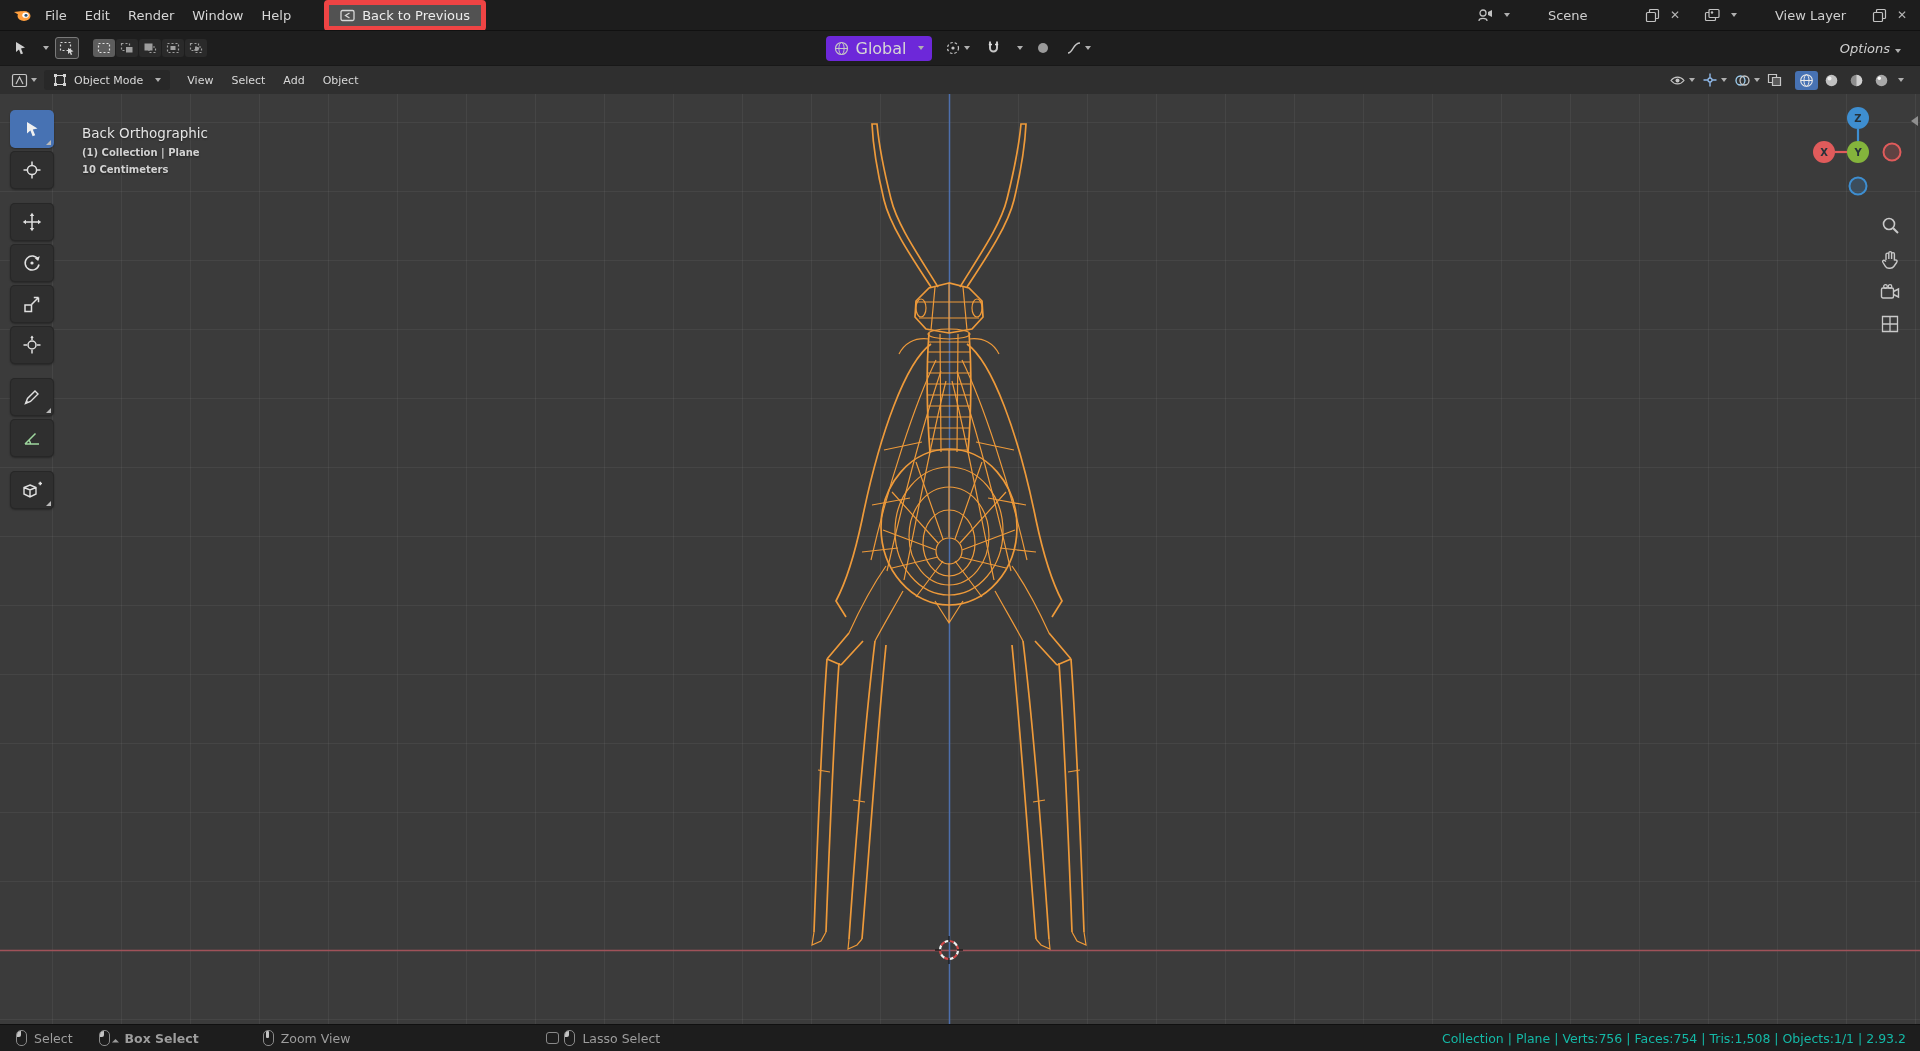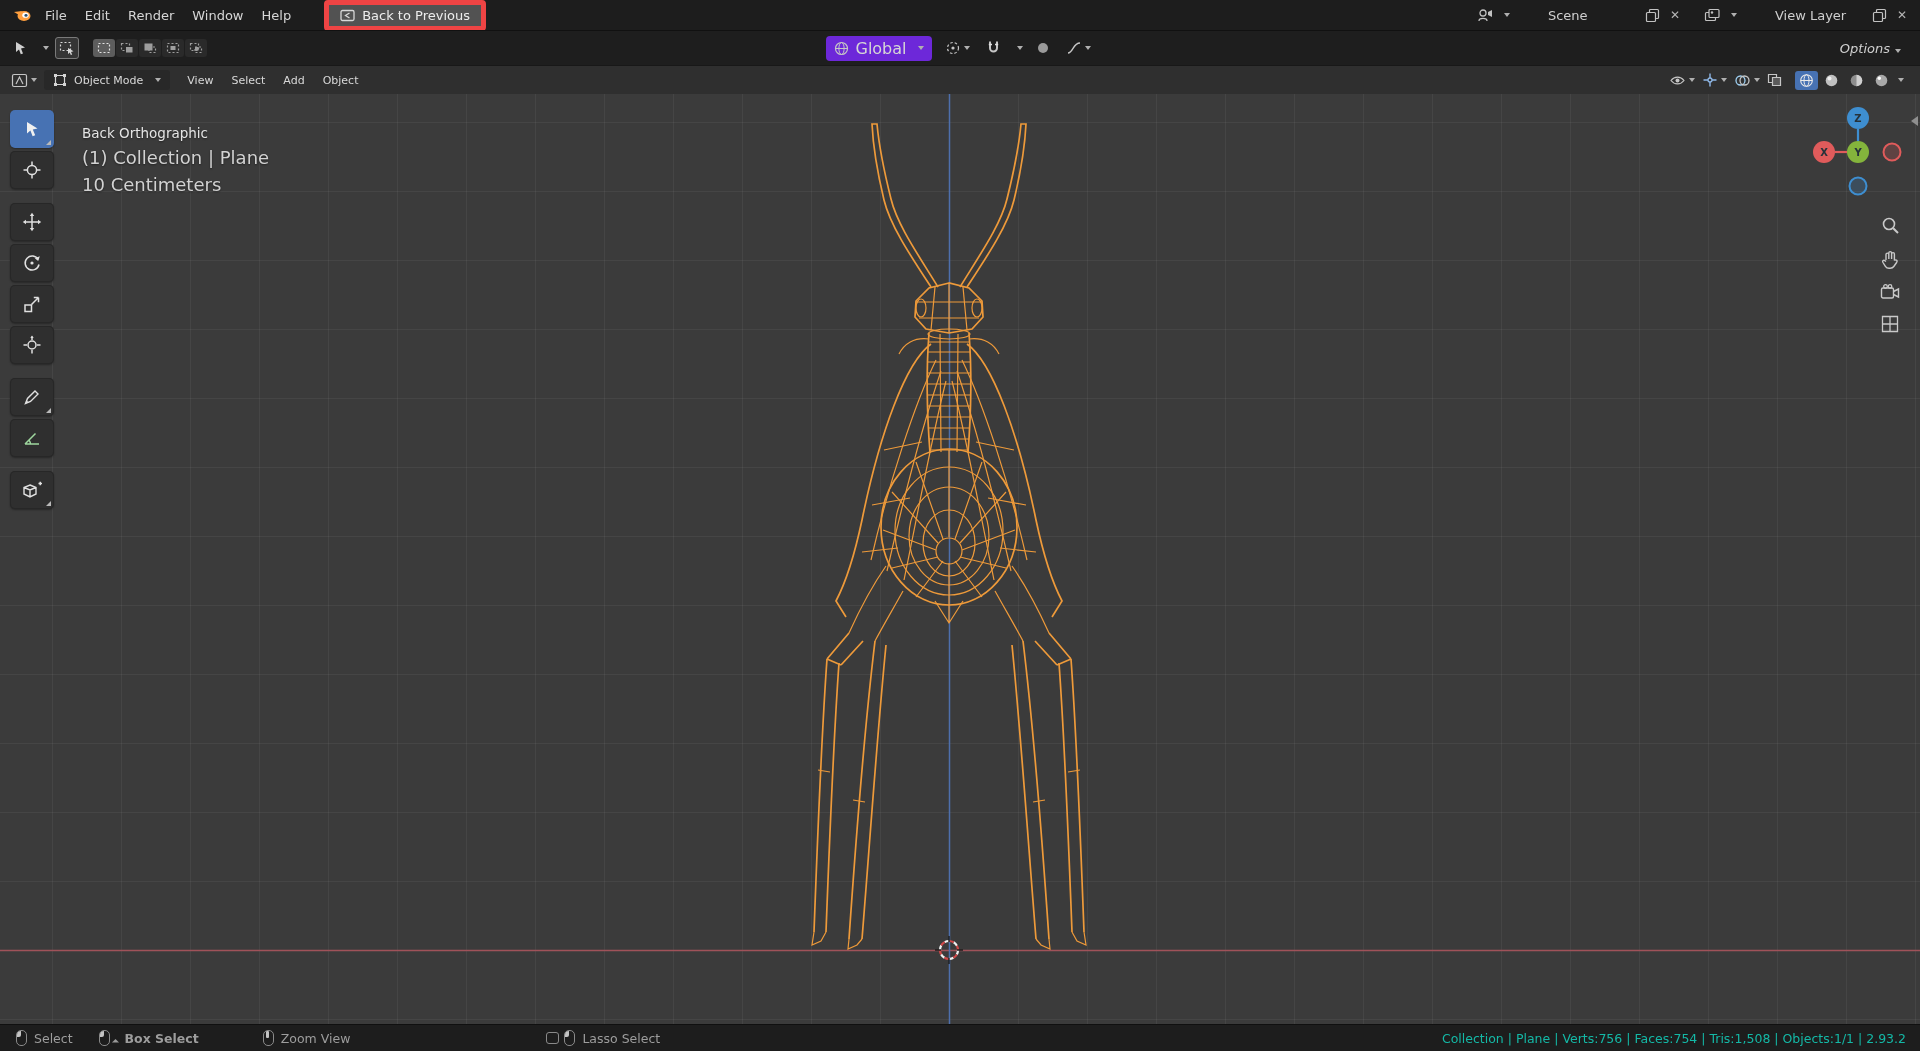--- a/index.html
+++ b/index.html
@@ -60,21 +60,21 @@
     background-size:69px 69px; background-position:52px 28px; }
   svg.scene { position:absolute; inset:0; width:100%; height:100%; display:block; }
 
   .w { stroke:var(--wire); fill:none; stroke-width:1.2; }
   .w2 { stroke:var(--wire); fill:none; stroke-width:1.7; }
   .axis-z { stroke:var(--axis_z); stroke-width:1.5; opacity:.9; }
   .axis-x { stroke:var(--axis_x); stroke-width:1.5; opacity:.95; }
 
   .overlay-text { position:absolute; left:82px; top:18px; text-shadow:0 1px 2px rgba(0,0,0,.45);margin-top:13px; }
   .overlay-text .l1 { color:#e4e4e4; font-size:13.5px; margin-bottom:6px; }
-  .overlay-text .l2, .overlay-text .l3 { color:#d2d2d2; font-size:18px; margin-bottom:6px; }
+  .overlay-text .l2, .overlay-text .l3 { color:#d2d2d2; font-size:10px; margin-bottom:6px;font-weight:bold; }
 
   
   .toolcol { position:absolute; left:10px; top:16px; width:44px; display:flex; flex-direction:column; gap:3px; }
   .toolcol .gap { height:8px; }
   .tool-btn { width:44px; height:38px; background:#2f2f2f; border-radius:5px; display:flex;
               align-items:center; justify-content:center; position:relative;
               box-shadow:0 1px 2px rgba(0,0,0,.35), inset 0 0 0 1px #272727; }
   .tool-btn.active { background:var(--accent); box-shadow:0 1px 2px rgba(0,0,0,.35); }
   .subtool::after { content:""; position:absolute; right:3px; bottom:3px; width:0; height:0;
               border-style:solid; border-width:0 0 5px 5px; border-color:transparent transparent #b9b9b9 transparent; }

